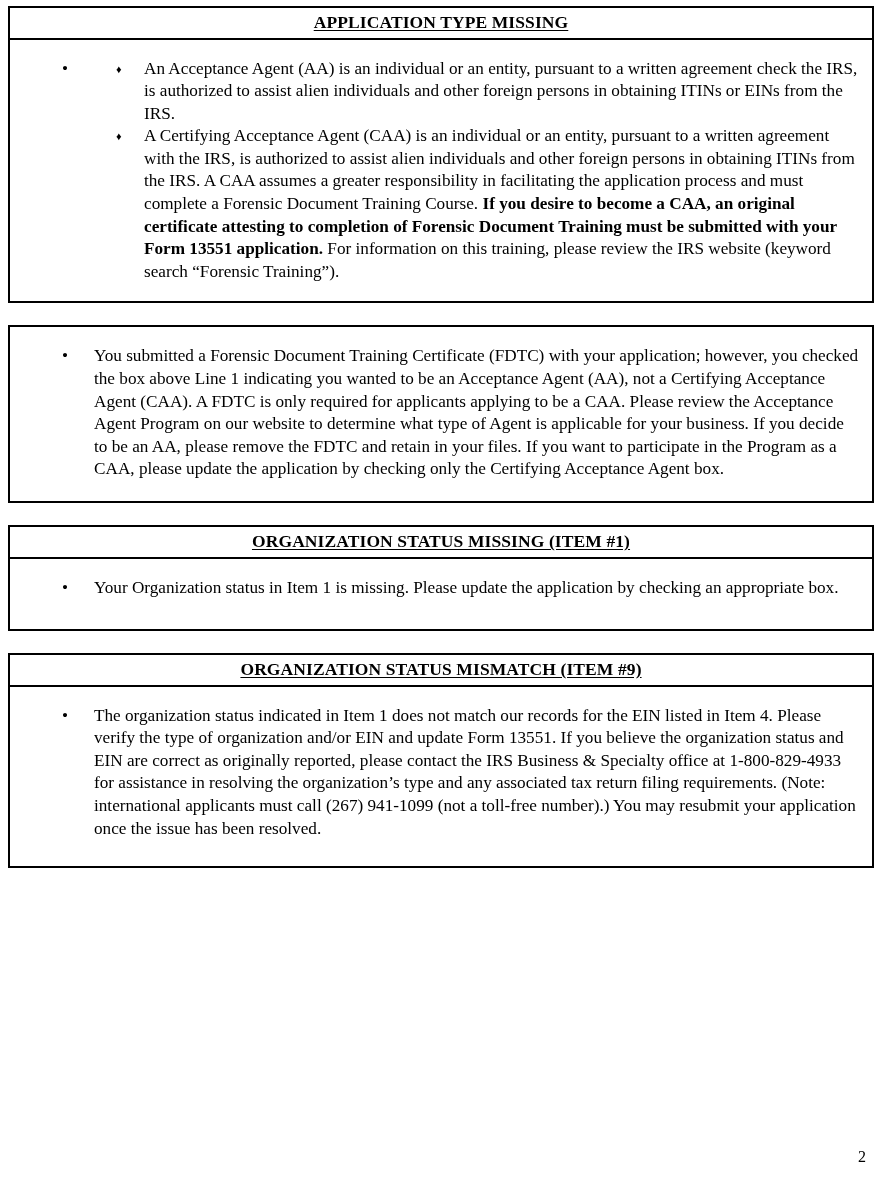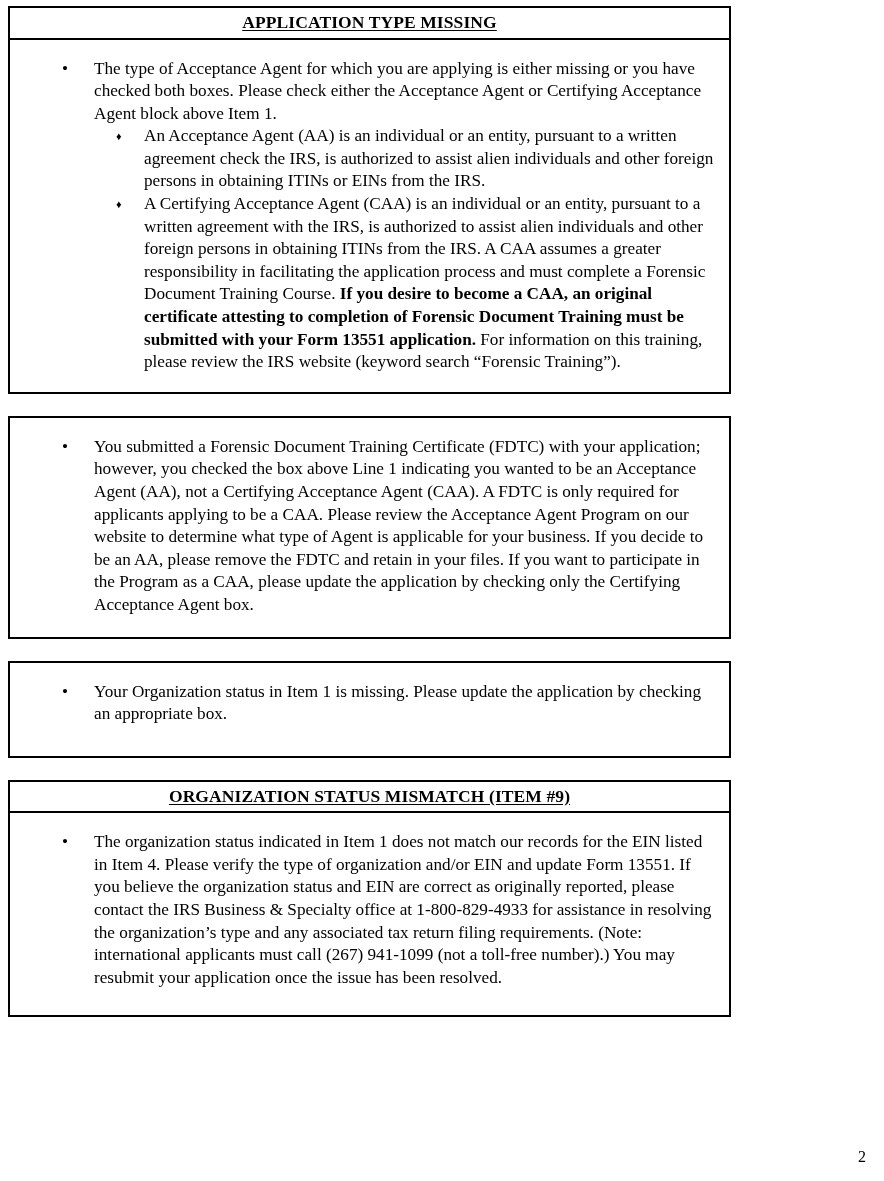--- a/index.html
+++ b/index.html
@@ -23,21 +23,21 @@
     width: 884px;
     height: 1181px;
     box-sizing: border-box;
     padding: 6px 56px 0 8px;
   }
 
   
   .section-box {
     border: 2px solid #000000;
     box-sizing: border-box;
-    width: 723px;
+    width: 866px;
     background: #ffffff;
     margin-bottom: 22px;
   }
   .section-header {
     border-bottom: 2px solid #000000;
     text-align: center;
     font-weight: bold;
     font-size: 17.5px;
     line-height: 1.0;
     padding: 6px 4px 6px 4px;
@@ -114,21 +114,20 @@
 <div class="page">
 
   <div class="section-box sec-1">
     <div class="section-header">
       <span class="hdr-text">APPLICATION TYPE MISSING</span>
     </div>
     <div class="section-body">
       <ul class="bullets">
         <li class="bullet-item">
           <span class="bullet-mark">•</span>
-          <span>The type of Acceptance Agent for which you are applying is either missing or you have checked both boxes.  Please check either the Acceptance Agent or Certifying Acceptance Agent block above Item 1.</span>
           <ul class="subbullets">
             <li class="subbullet-item">
               <span class="subbullet-mark">♦</span>
               <span><span>An Acceptance Agent (AA) is an individual or an entity, pursuant to a written agreement check the IRS, is authorized to assist alien individuals and other foreign persons in obtaining ITINs or EINs from the IRS.</span></span>
             </li>
             <li class="subbullet-item">
               <span class="subbullet-mark">♦</span>
               <span><span>A Certifying Acceptance Agent (CAA) is an individual or an entity, pursuant to a written agreement with the IRS, is authorized to assist alien individuals and other foreign persons in obtaining ITINs from the IRS.  A CAA assumes a greater responsibility in facilitating the application process and must complete a Forensic Document Training Course.  </span><span class="bold-run">If you desire to become a CAA, an original certificate attesting to completion of Forensic Document Training must be submitted with your Form 13551 application.</span><span>  For information on this training, please review the IRS website (keyword search “Forensic Training”).</span></span>
             </li>
           </ul>
@@ -142,20 +141,23 @@
       <ul class="bullets">
         <li class="bullet-item">
           <span class="bullet-mark">•</span>
           <span>You submitted a Forensic Document Training Certificate (FDTC) with your application; however, you checked the box above Line 1 indicating you wanted to be an Acceptance Agent (AA), not a Certifying Acceptance Agent (CAA).  A FDTC is only required for applicants applying to be a CAA.  Please review the Acceptance Agent Program on our website to determine what type of Agent is applicable for your business.  If you decide to be an AA, please remove the FDTC and retain in your files.  If you want to participate in the Program as a CAA, please update the application by checking only the Certifying Acceptance Agent box.</span>
         </li>
       </ul>
     </div>
   </div>
 
   <div class="section-box sec-3">
+    <div class="section-header">
+      <span class="hdr-text">ORGANIZATION STATUS MISSING (ITEM #1)</span>
+    </div>
     <div class="section-body">
       <ul class="bullets">
         <li class="bullet-item">
           <span class="bullet-mark">•</span>
           <span>Your Organization status in Item 1 is missing.  Please update the application by checking an appropriate box.</span>
         </li>
       </ul>
     </div>
   </div>
 

